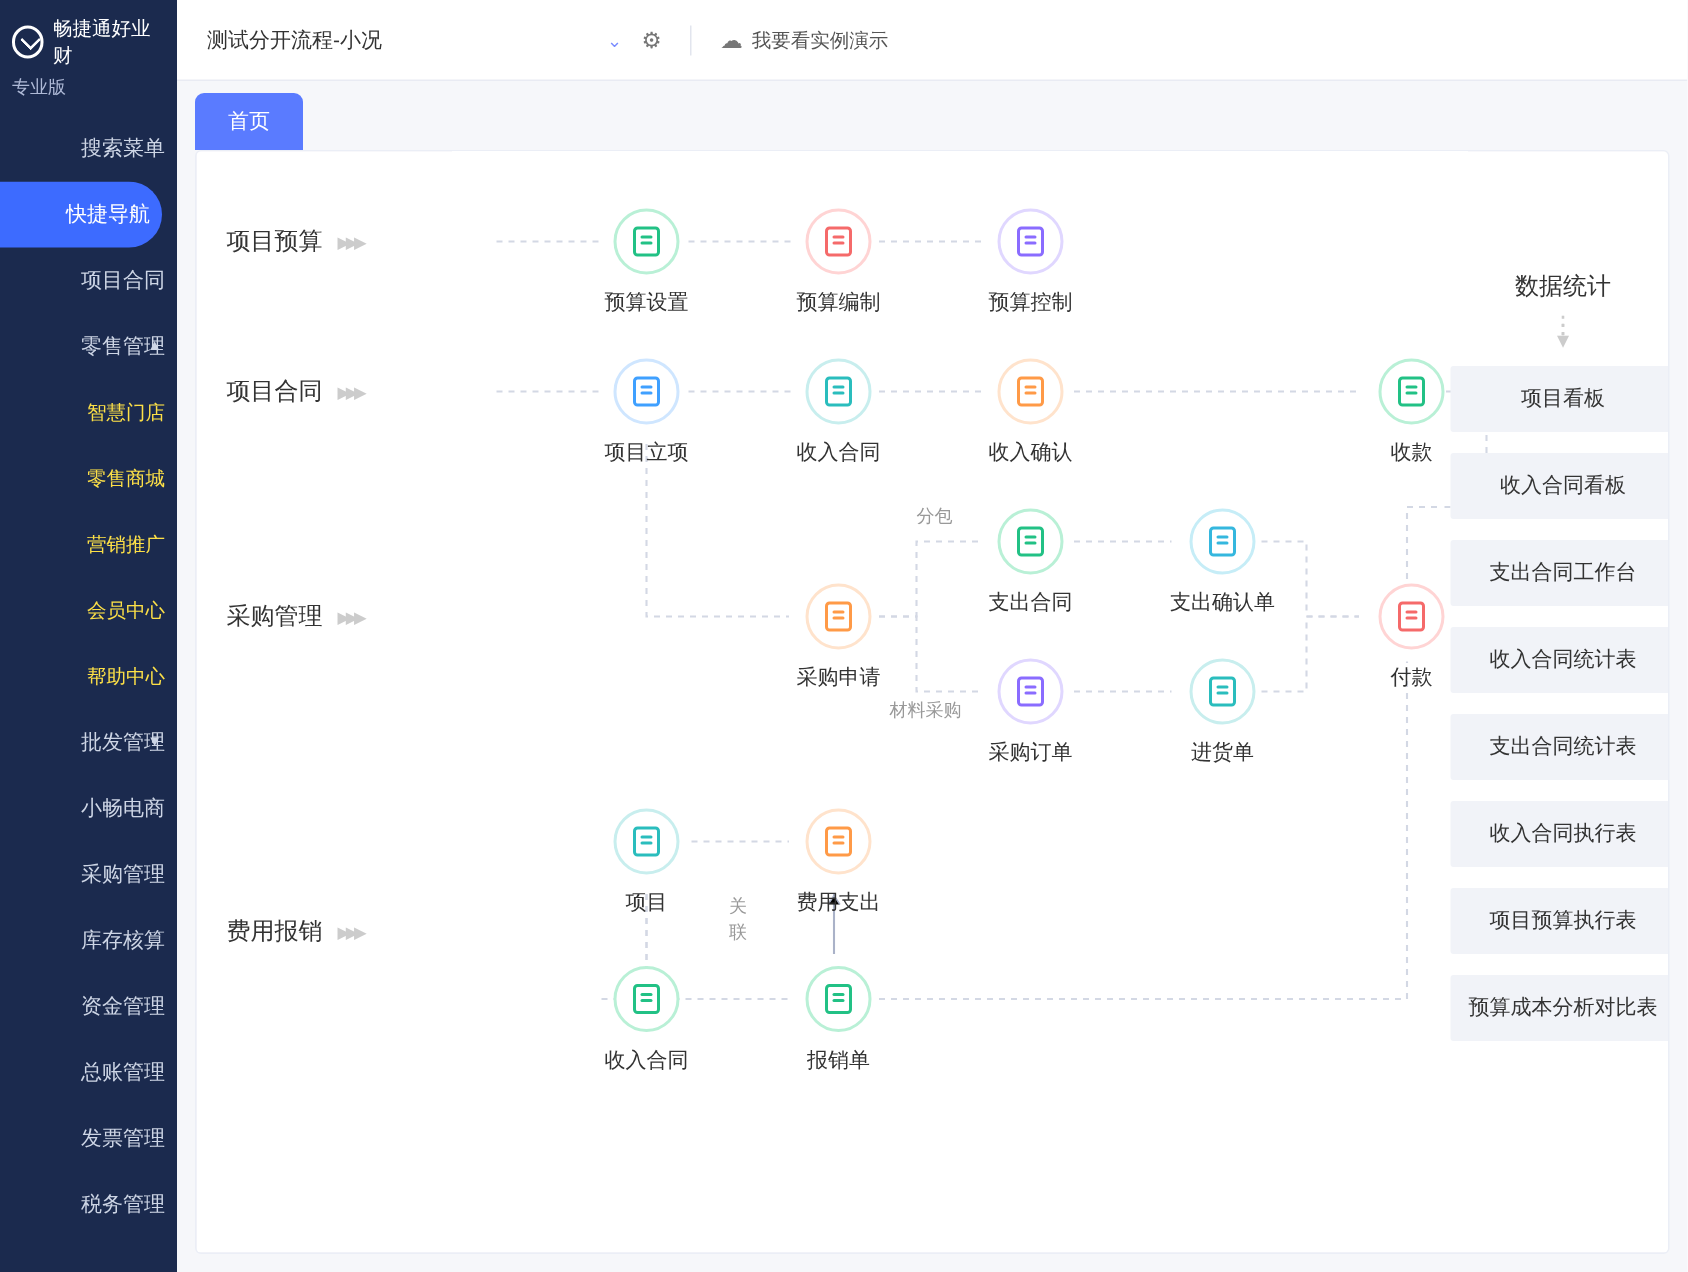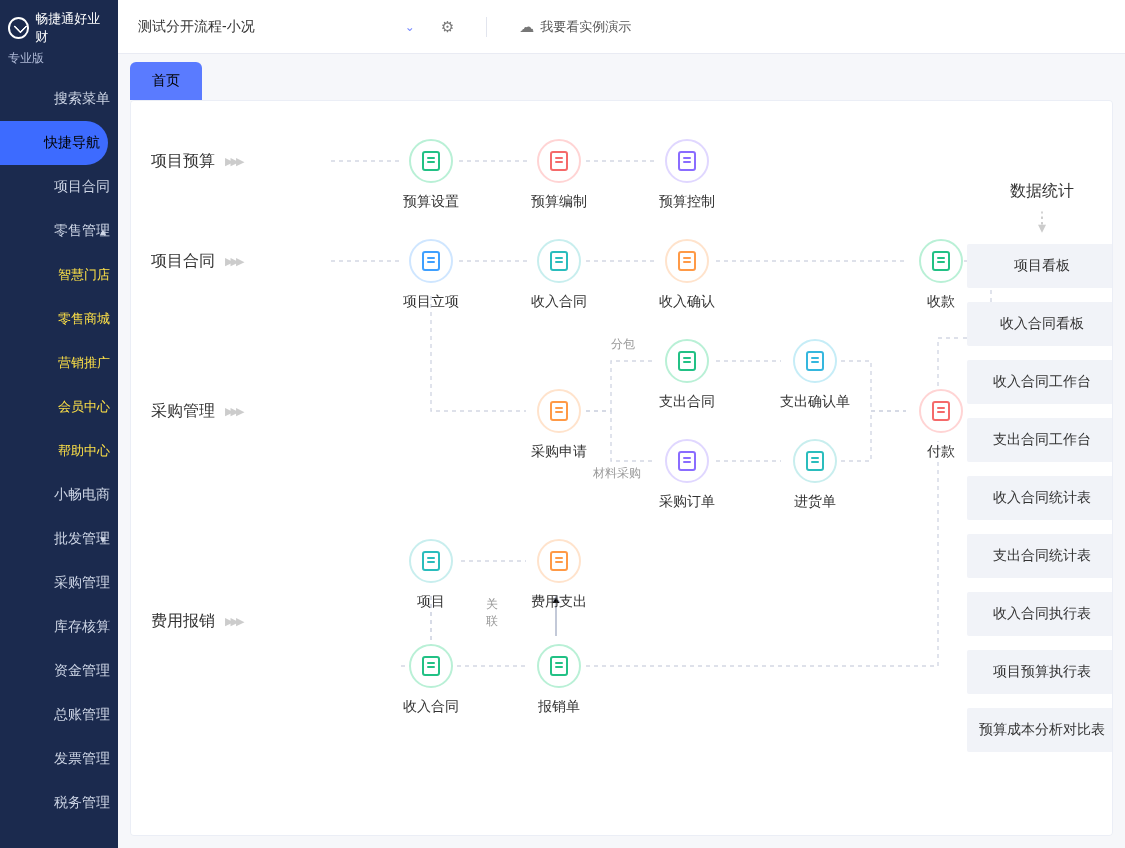--- a/index.html
+++ b/index.html
@@ -7,32 +7,32 @@
 .app { display: flex; width: 1125px; height: 848px; }
 .sidebar { width: 118px; background: #1b2a4e; color: #cdd5e5; display: flex; flex-direction: column; flex-shrink: 0; }
 .brand { display: flex; align-items: center; gap: 6px; padding: 10px 8px 4px; color: #fff; font-size: 13px; }
 .brand-sub { color: #aeb9d6; font-size: 12px; padding: 0 8px 10px; font-family: Liberation Mono, monospace; }
 .logo-circle { width: 22px; height: 22px; border: 2px solid #fff; border-radius: 50%; display: flex; align-items: center; justify-content: center; position: relative; }
 .logo-circle::after { content: ""; width: 8px; height: 8px; border: 2px solid #fff; border-top: none; border-left: none; border-radius: 1px; transform: rotate(45deg) translateY(-2px); }
 .nav { flex: 1; overflow-y: auto; scrollbar-width: thin; scrollbar-color: #3a4a70 #1b2a4e; }
 .nav::-webkit-scrollbar { width: 8px; }
 .nav::-webkit-scrollbar-thumb { background: #3a4a70; border-radius: 4px; }
 .nav-item { padding: 13px 8px; text-align: right; font-size: 14px; cursor: pointer; position: relative; }
-.nav-item.active { background: #3d6bff; color: #000000; border-radius: 0 22px 22px 0; margin-right: 10px; }
+.nav-item.active { background: #3d6bff; color: #ffffff; border-radius: 0 22px 22px 0; margin-right: 10px; }
 .nav-item.sub { font-size: 13px; color: #fde047; }
 .nav-item .arrow { position: absolute; right: 10px; top: 50%; transform: translateY(-50%); font-size: 10px; }
 .main { flex: 1; display: flex; flex-direction: column; background: #f6f7fa; min-width: 0; }
-.topbar { height: 54px; background: #fff; border-bottom: 1px solid #e9ebf3; display: flex; align-items: center; padding: 0 20px; gap: 26px; }
+.topbar { height: 54px; background: #fff; border-bottom: 1px solid #e9ebf3; display: flex; align-items: center; padding: 0 20px; gap: 13px; }
 .selector { color: #333; font-size: 14px; display: flex; align-items: center; gap: 10px; cursor: pointer; }
 .selector .chev { color: #7a8cff; font-size: 12px; margin-left: 140px; }
 .gear, .demo-icon { color: #777; font-size: 15px; cursor: pointer; }
 .divider-v { width: 1px; height: 20px; background: #e2e5ee; margin: 0 6px; }
 .demo-link { display: flex; align-items: center; gap: 6px; color: #555; cursor: pointer; }
 .tabs { background: #f6f7fa; padding: 8px 12px 0; }
-.tab { display: inline-block; background: #5a7bff; color: #000000; padding: 10px 22px; border-radius: 6px 6px 0 0; font-size: 14px; cursor: pointer; }
+.tab { display: inline-block; background: #5a7bff; color: #ffffff; padding: 10px 22px; border-radius: 6px 6px 0 0; font-size: 14px; cursor: pointer; }
 .canvas-wrap { flex: 1; background: #fff; margin: 0 12px 12px; border: 1px solid #ebeef6; border-radius: 4px; position: relative; overflow: auto; }
 .canvas { position: relative; width: 1000px; height: 760px; }
 .row-label { position: absolute; font-size: 16px; color: #333; display: flex; align-items: center; gap: 10px; }
 .row-label .tri { color: #ccc; letter-spacing: -3px; font-size: 11px; }
 .flow-node { position: absolute; width: 80px; text-align: center; }
 .node-circle { width: 44px; height: 44px; border: 2px solid; border-radius: 50%; background: #fff; margin: 0 auto 10px; display: flex; align-items: center; justify-content: center; font-size: 18px; cursor: pointer; }
 .node-label { font-size: 14px; color: #333; white-space: nowrap; }
 .c-green  { border-color: #b9f0d6; color: #22c185; }
 .c-red    { border-color: #ffd4d4; color: #f56a6a; }
 .c-purple { border-color: #e0d7ff; color: #8a6cff; }
@@ -65,22 +65,22 @@
     <div class="nav-item">搜索菜单</div>
     <nav class="nav">
       <div class="nav-item active"><span>快捷导航</span></div>
       <div class="nav-item"><span>项目合同</span></div>
       <div class="nav-item"><span>零售管理</span><span class="arrow">▲</span></div>
       <div class="nav-item sub">智慧门店</div>
       <div class="nav-item sub">零售商城</div>
       <div class="nav-item sub">营销推广</div>
       <div class="nav-item sub">会员中心</div>
       <div class="nav-item sub">帮助中心</div>
+      <div class="nav-item"><span>批发管理</span><span class="arrow">▼</span></div>
       <div class="nav-item">小畅电商</div>
-      <div class="nav-item"><span>批发管理</span><span class="arrow">▼</span></div>
       <div class="nav-item">采购管理</div>
       <div class="nav-item">库存核算</div>
       <div class="nav-item">资金管理</div>
       <div class="nav-item">总账管理</div>
       <div class="nav-item">发票管理</div>
       <div class="nav-item">税务管理</div>
     </nav>
   </aside>
 
   <div class="main">
@@ -262,21 +262,20 @@
               <span class="doc-ic"></span>
             </div>
             <div class="node-label">报销单</div>
           </div>
 
         <div class="stat-panel">
           <div class="stat-title">数据统计</div>
           <div class="stat-down">⋮<br>⋮<br>▾</div>
           <div class="stat-btn">项目看板</div>
           <div class="stat-btn">收入合同看板</div>
-          <div class="stat-btn">收入合同工作台</div>
           <div class="stat-btn">支出合同工作台</div>
           <div class="stat-btn">收入合同统计表</div>
           <div class="stat-btn">支出合同统计表</div>
           <div class="stat-btn">收入合同执行表</div>
           <div class="stat-btn">项目预算执行表</div>
           <div class="stat-btn">预算成本分析对比表</div>
         </div>
 
       </div>
     </div>

